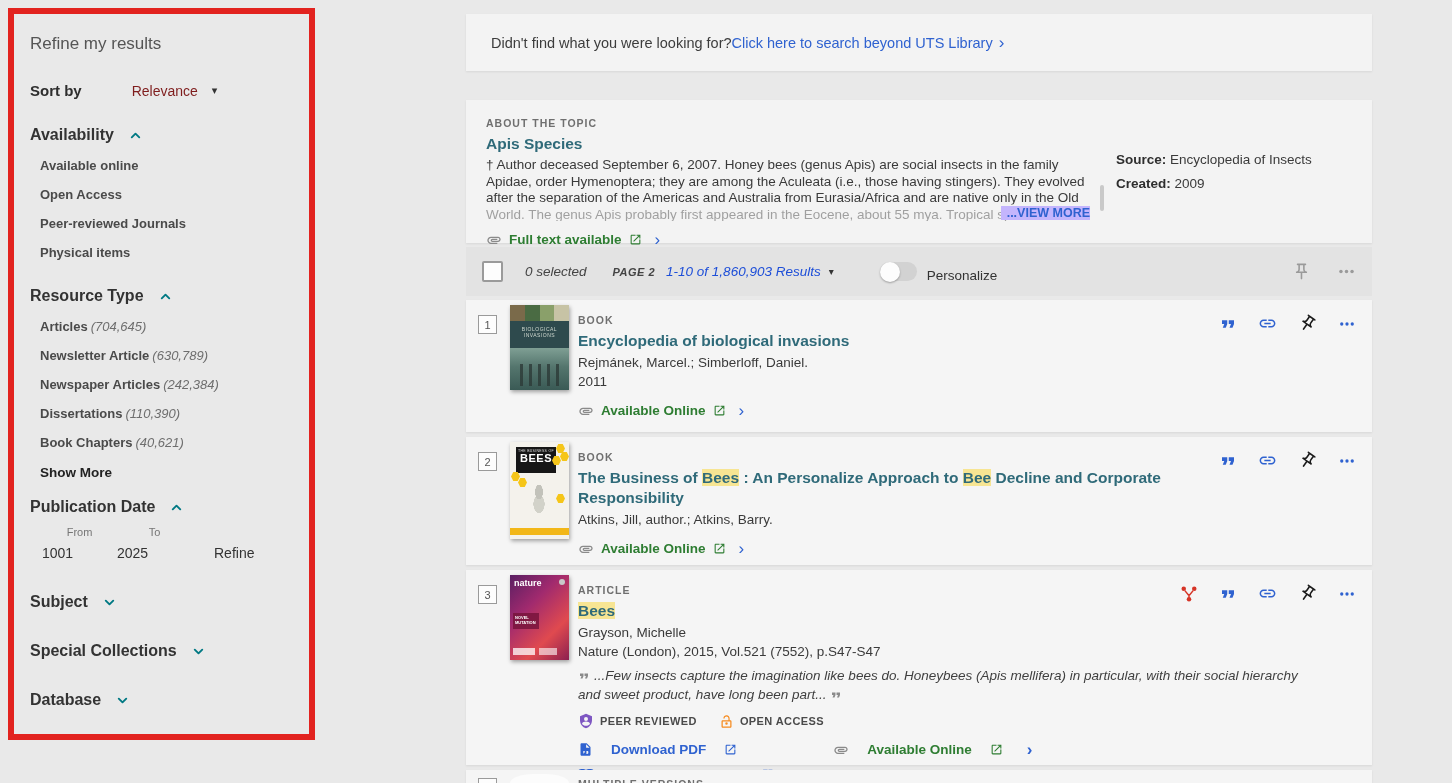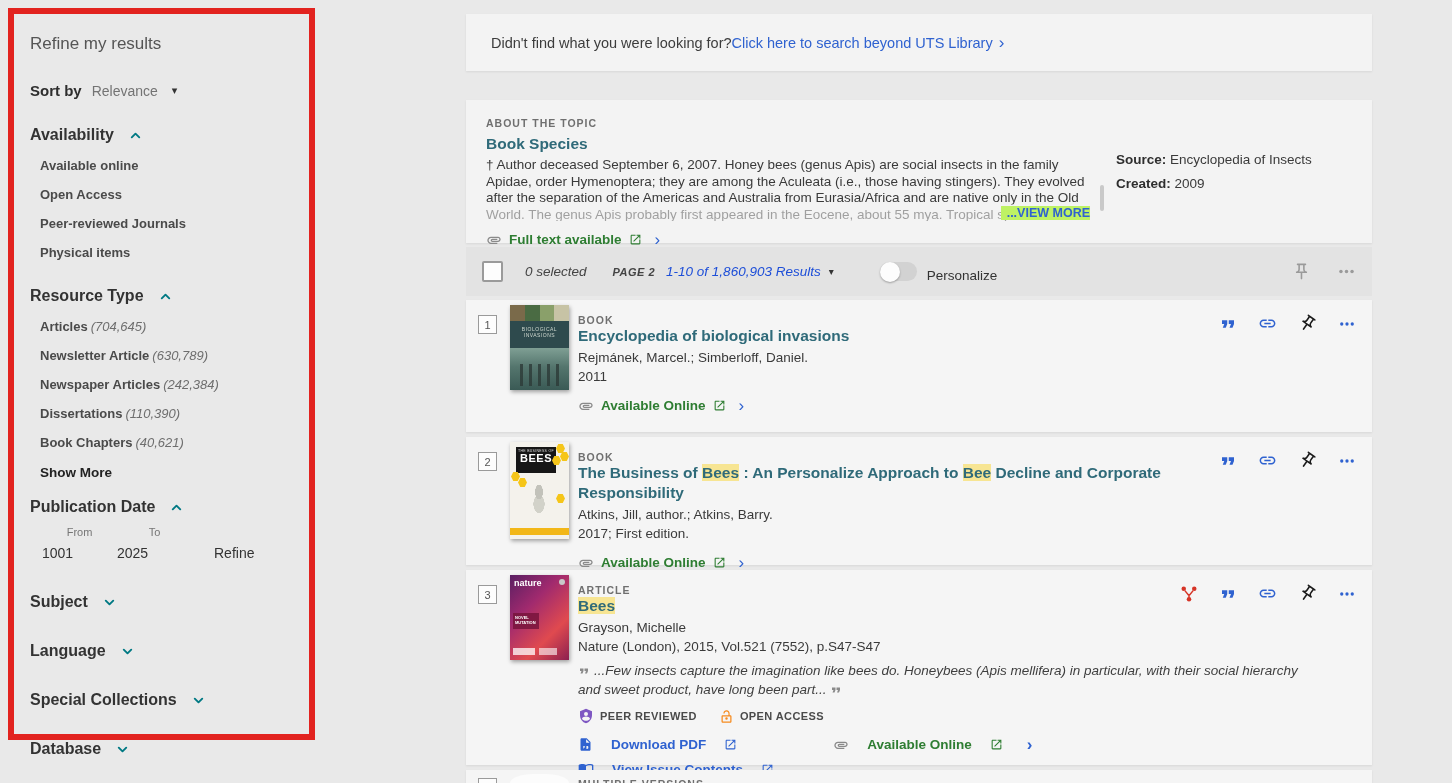--- a/index.html
+++ b/index.html
@@ -12,21 +12,21 @@
   svg.ic { display:inline-block; vertical-align:middle; }
 
   
   .sidebar {
     position:absolute; left:8px; top:8px; width:307px; height:732px;
     border:6px solid #e2231f; padding:12px 12px 0 16px;
   }
   .side-title { font-size:17px; color:#555; margin-top:8px; }
   .sort-row { margin-top:28px; font-size:14px; display:flex; align-items:center; gap:10px; }
   .sort-label { font-weight:bold; font-size:15px; color:#2e2e2e; }
-  .sort-value { color:#737373; cursor:pointer; }
+  .sort-value { color:#7f1d1d; cursor:pointer;margin-left:40px; }
   .sort-caret { font-size:11px; color:#333; margin-left:4px; }
   .sec-head { margin-top:27px; font-size:16px; font-weight:bold; color:#333; display:flex; align-items:center; gap:14px; cursor:pointer; }
   .sec-head.collapsed { margin-top:31px; }
   .facet { margin:14px 0 0 10px; font-size:13px; font-weight:bold; color:#4a4a4a; cursor:pointer; }
   .facet .cnt { font-weight:normal; font-style:italic; color:#6e6e6e; margin-left:3px; }
   .showmore { margin:15px 0 0 10px; font-size:13.5px; font-weight:bold; color:#222; cursor:pointer; }
   .pubdate { margin:10px 0 0 12px; display:flex; align-items:flex-end; }
   .pd-col { width:75px; }
   .pd-lab { font-size:11px; color:#767676; margin-bottom:6px;text-align:center; }
   .pd-val { font-size:14px; color:#333; border:none; background:transparent; width:60px; font-family:inherit; }
@@ -42,21 +42,21 @@
   a.link { color:#2f62d0; text-decoration:none; cursor:pointer; }
   .chevr { color:#2f62d0; font-size:17px; margin-left:6px; line-height:1; }
 
   .topic { position:absolute; top:100px; left:0; width:906px; height:143px; padding:17px 20px 0 20px;
            box-shadow:0 1px 2px rgba(0,0,0,0.08); }
   .eyebrow { font-size:10.5px; letter-spacing:1px; color:#6f6f6f; font-weight:bold; }
   .topic-title { font-size:15.5px; font-weight:bold; color:#2f6a79; margin-top:6px; cursor:pointer; }
   .topic-bodywrap { position:relative; width:618px; height:64px; overflow:hidden; margin-top:4px; }
   .topic-body { font-size:13.5px; line-height:16.5px; color:#3a3a3a; }
   .fadeline { position:absolute; left:0; bottom:0; width:100%; height:17px; background:rgba(243,243,243,0.55); }
-  .viewmore { position:absolute; right:14px; bottom:1px; background:#bef264; padding-left:6px;
+  .viewmore { position:absolute; right:14px; bottom:1px; background:#c4b5fd; padding-left:6px;
               font-size:12.5px; font-weight:bold; color:#2f62d0; cursor:pointer; }
   .tscroll { position:absolute; right:0; top:28px; width:4px; height:26px; background:#c9c9c9; border-radius:2px; }
   .topic-meta { position:absolute; left:650px; top:48px; font-size:13.5px; color:#3a3a3a; line-height:24px; }
   .topic-meta b { color:#2e2e2e; }
   .fulltext { margin-top:10px; display:flex; align-items:center; gap:7px; font-size:13.5px; }
   .green { color:#2e7d32; font-weight:bold; cursor:pointer; }
 
   .toolbar { position:absolute; top:247px; left:0; width:906px; height:49px; background:#e3e3e3;
              display:flex; align-items:center; padding:0 16px; }
   .cbx { width:21px; height:21px; background:#fdfdfd; border:2px solid #9a9a9a; border-radius:2px; cursor:pointer; }
@@ -71,21 +71,21 @@
   .tb-right { margin-left:auto; display:flex; align-items:center; gap:26px; }
 
   .result { position:absolute; left:0; width:906px; background:#f5f5f5; box-shadow:0 1px 2px rgba(0,0,0,0.08); }
   .r1 { top:300px; height:132px; } .r2 { top:437px; height:128px; }
   .r3 { top:570px; height:195px; } .r4 { top:770px; height:60px; }
   .numbadge { position:absolute; left:12px; top:15px; width:19px; height:19px; border:1px solid #9a9a9a;
               background:#fdfdfd; font-size:11px; color:#555; display:flex; align-items:center; justify-content:center; }
   .cover { position:absolute; left:44px; top:5px; width:59px; box-shadow:1px 2px 4px rgba(0,0,0,0.35); cursor:pointer; }
   .rc { position:absolute; left:112px; top:14px; width:640px; }
   .rtype { font-size:10.5px; letter-spacing:1px; color:#6f6f6f; font-weight:bold; }
-  .rtitle { font-size:15.5px; font-weight:bold; color:#2f6a79; cursor:pointer; line-height:20px; }
+  .rtitle { font-size:15.5px; font-weight:bold; color:#2f6a79; margin-top:5px; cursor:pointer; line-height:20px; }
   .hl { background:#f7e593; }
   .rauthors, .rdate, .rsource { font-size:13.5px; color:#3a3a3a; margin-top:4px; }
   .availrow { display:flex; align-items:center; gap:7px; font-size:13.5px; margin-top:13px; }
   .ricons { position:absolute; right:16px; top:14px; display:flex; align-items:center; gap:21px; }
   .icbtn { cursor:pointer; display:flex; }
   .snippet { font-size:13.5px; font-style:italic; color:#3f3f3f; margin-top:7px; line-height:19px; width:730px; }
   .badges { display:flex; align-items:center; gap:22px; margin-top:9px; }
   .badge { display:flex; align-items:center; gap:6px; font-size:11px; font-weight:bold; color:#4a4a4a; letter-spacing:.4px; }
   .linksrow { display:flex; align-items:center; margin-top:12px; font-size:13.5px; }
   .linkitem { display:flex; align-items:center; gap:18px; font-weight:bold; cursor:pointer; }
@@ -227,26 +227,20 @@
     <div class="pd-refine">Refine</div>
   </div>
 
   <div class="sec-head collapsed">
     <span>Subject</span>
     <svg class="ic" width="15" height="15">
         <use href="#sym-chev-down"></use>
       </svg>
   </div>
   <div class="sec-head collapsed">
-    <span>Language</span>
-    <svg class="ic" width="15" height="15">
-        <use href="#sym-chev-down"></use>
-      </svg>
-  </div>
-  <div class="sec-head collapsed">
     <span>Special Collections</span>
     <svg class="ic" width="15" height="15">
         <use href="#sym-chev-down"></use>
       </svg>
   </div>
   <div class="sec-head collapsed">
     <span>Database</span>
     <svg class="ic" width="15" height="15">
         <use href="#sym-chev-down"></use>
       </svg>
@@ -256,21 +250,21 @@
 <main class="main">
 
   <div class="banner card">
     <span>Didn't find what you were looking for? </span>
     <a class="link">Click here to search beyond UTS Library</a>
     <span class="chevr">›</span>
   </div>
 
   <section class="topic card">
     <div class="eyebrow">ABOUT THE TOPIC</div>
-    <div class="topic-title">Book Species</div>
+    <div class="topic-title">Apis Species</div>
     <div class="topic-bodywrap">
       <div class="topic-body">† Author deceased September 6, 2007. Honey bees (genus Apis) are social insects in the family Apidae, order Hymenoptera; they are among the Aculeata (i.e., those having stingers). They evolved after the separation of the Americas and Australia from Eurasia/Africa and are native only in the Old World. The genus Apis probably first appeared in the Eocene, about 55 mya. Tropical species A. dorsata and A. florea existed before the</div>
       <div class="fadeline"></div>
       <div class="viewmore">...VIEW MORE</div>
       <div class="tscroll"></div>
     </div>
     <div class="topic-meta">
       <div><b>Source:</b> <span>Encyclopedia of Insects</span></div>
       <div><b>Created:</b> <span>2009</span></div>
     </div>
@@ -376,21 +370,20 @@
         <div class="hex" style="left:1px;top:30px"></div>
       <div class="hex" style="left:8px;top:36px"></div>
         <div class="hex" style="left:46px;top:52px"></div>
       <div class="bee"></div>
         <div class="band"></div>
     </div>
     <div class="rc">
       <div class="rtype">BOOK</div>
       <div class="rtitle"><span>The Business of </span><span class="hl">Bees</span><span> : An Personalize Approach to </span><span class="hl">Bee</span><span> Decline and Corporate Responsibility</span></div>
       <div class="rauthors">Atkins, Jill, author.; Atkins, Barry.</div>
-      <div class="rdate">2017; First edition.</div>
       <div class="availrow">
         <svg class="ic" width="16" height="16" fill="#8a8a8a">
             <use href="#sym-clip"></use>
           </svg>
         <span class="green">Available Online</span>
         <svg class="ic" width="13" height="13" fill="#2e7d32">
             <use href="#sym-ext"></use>
           </svg>
         <span class="chevr">›</span>
       </div>

